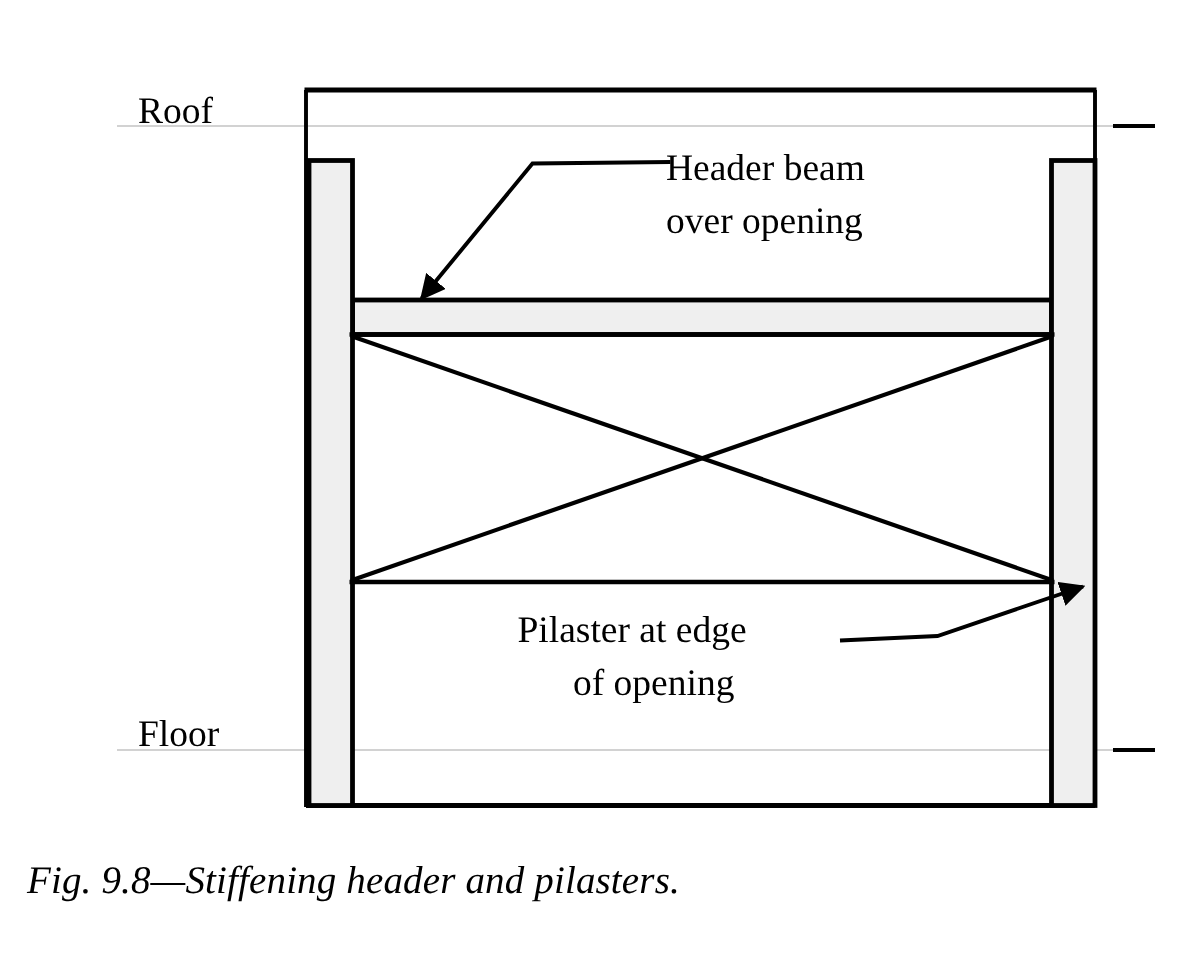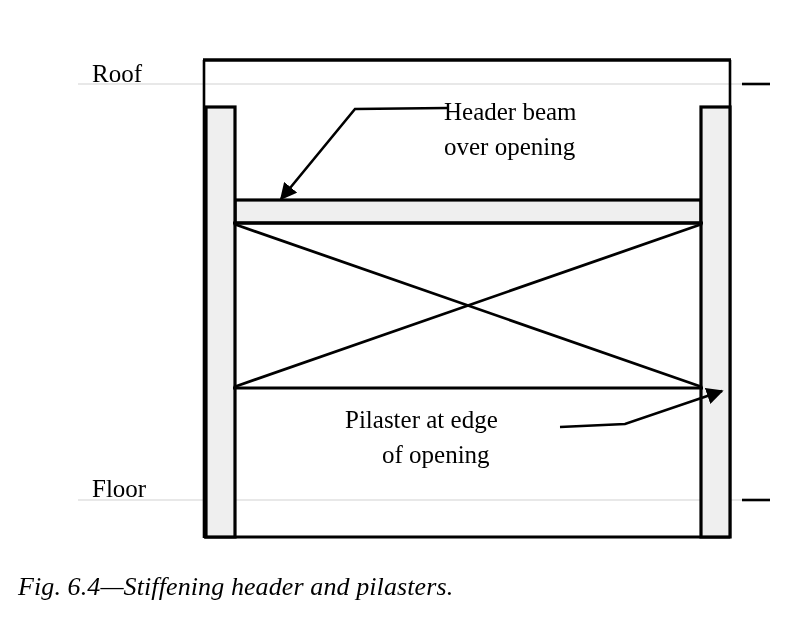--- a/index.html
+++ b/index.html
@@ -97,15 +97,15 @@
     <text class="lbl lbl-level" x="92" y="487">Floor</text>
 
     <text class="lbl lbl-callout" x="444" y="110">Header beam</text>
     <text class="lbl lbl-callout" x="444" y="145">over opening</text>
 
     <text class="lbl lbl-callout" x="345" y="418">Pilaster at edge</text>
     <text class="lbl lbl-callout" x="382" y="453">of opening</text>
 
   </svg>
 
-  <div class="caption-text">Fig. 6.4—Stiffening header and pilasters.</div>
+  <div class="caption-text">Fig. 9.8—Stiffening header and pilasters.</div>
 
 </div>
 
 </body></html>

